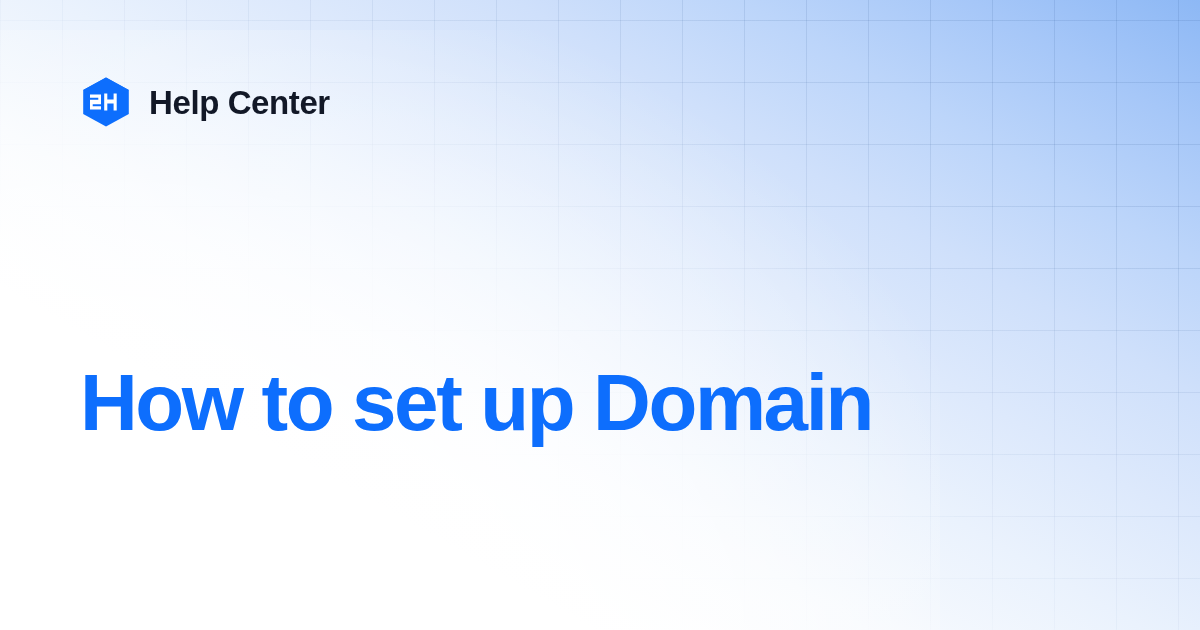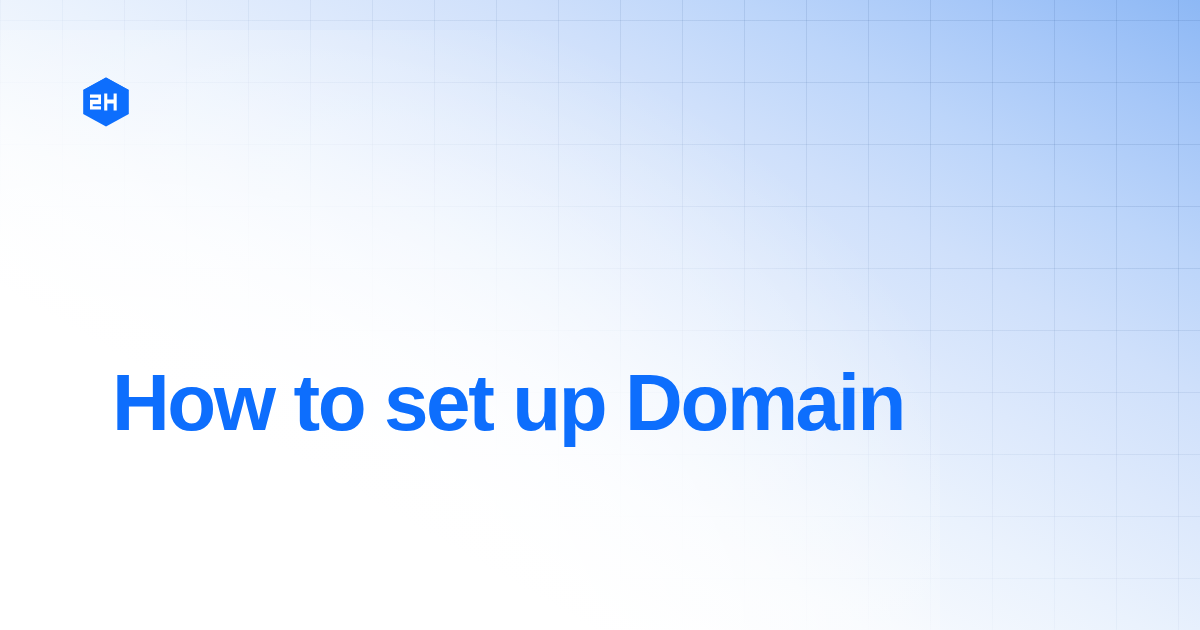--- a/index.html
+++ b/index.html
@@ -95,21 +95,21 @@
     position:absolute;
     left:80px;
     top:354px;
     width:1040px;
     color:#0d6efd;
     font-size:80px;
     font-weight:700;
     line-height:1.22;
     letter-spacing:-2.4px;
   }
-  .headline .line { display:block; white-space:nowrap;margin-left:32px; }
+  .headline .line { display:block; white-space:nowrap; }
 </style>
 </head>
 <body>
 
 <div id="card">
 
   <div class="bg-gradient"></div>
   <div class="bg-grid"></div>
   <div class="bg-glow"></div>
 
@@ -119,19 +119,20 @@
 
         <path d="M26 1.6 L48.8 14.0 L48.8 38.0 L26 50.4 L3.2 38.0 L3.2 14.0 Z" fill="#0d6efd"></path>
 
         <path d="M26 1.6 L48.8 14.0 L26 26.3 L3.2 14.0 Z" fill="#0d6efd"></path>
 
         <path d="M21.0 18.6 L10.0 18.6 L10.0 21.8 L18.3 21.8 L18.3 23.8 L10.0 23.8 L10.0 33.4 L21.0 33.4 L21.0 30.2 L12.7 30.2 L12.7 28.2 L21.0 28.2 Z" fill="#ffffff"></path>
 
         <path d="M24.2 17.6 L27.3 17.6 L27.3 23.6 L33.6 23.6 L33.6 17.6 L36.7 17.6 L36.7 34.4 L33.6 34.4 L33.6 27.4 L27.3 27.4 L27.3 34.4 L24.2 34.4 Z" fill="#ffffff"></path>
       </svg>
     </span>
+    <span class="brand-name">Help Center</span>
   </div>
 
   <h1 class="headline">
     <span class="line">How to set up Domain</span>
   </h1>
 
 </div>
 
 </body></html>

